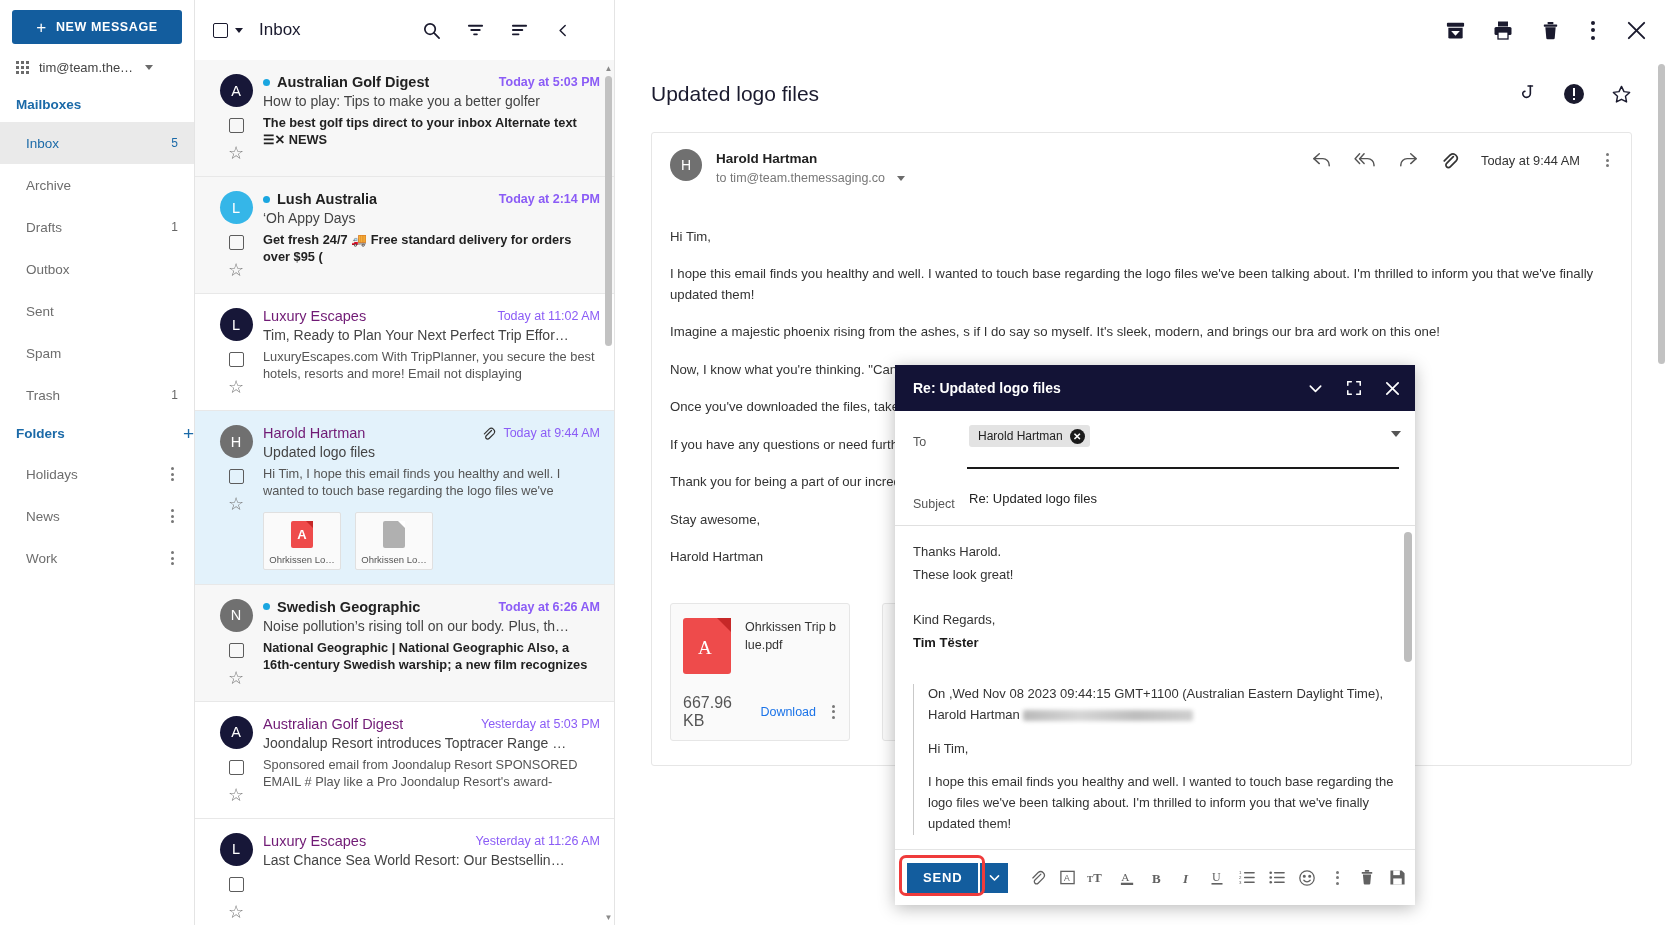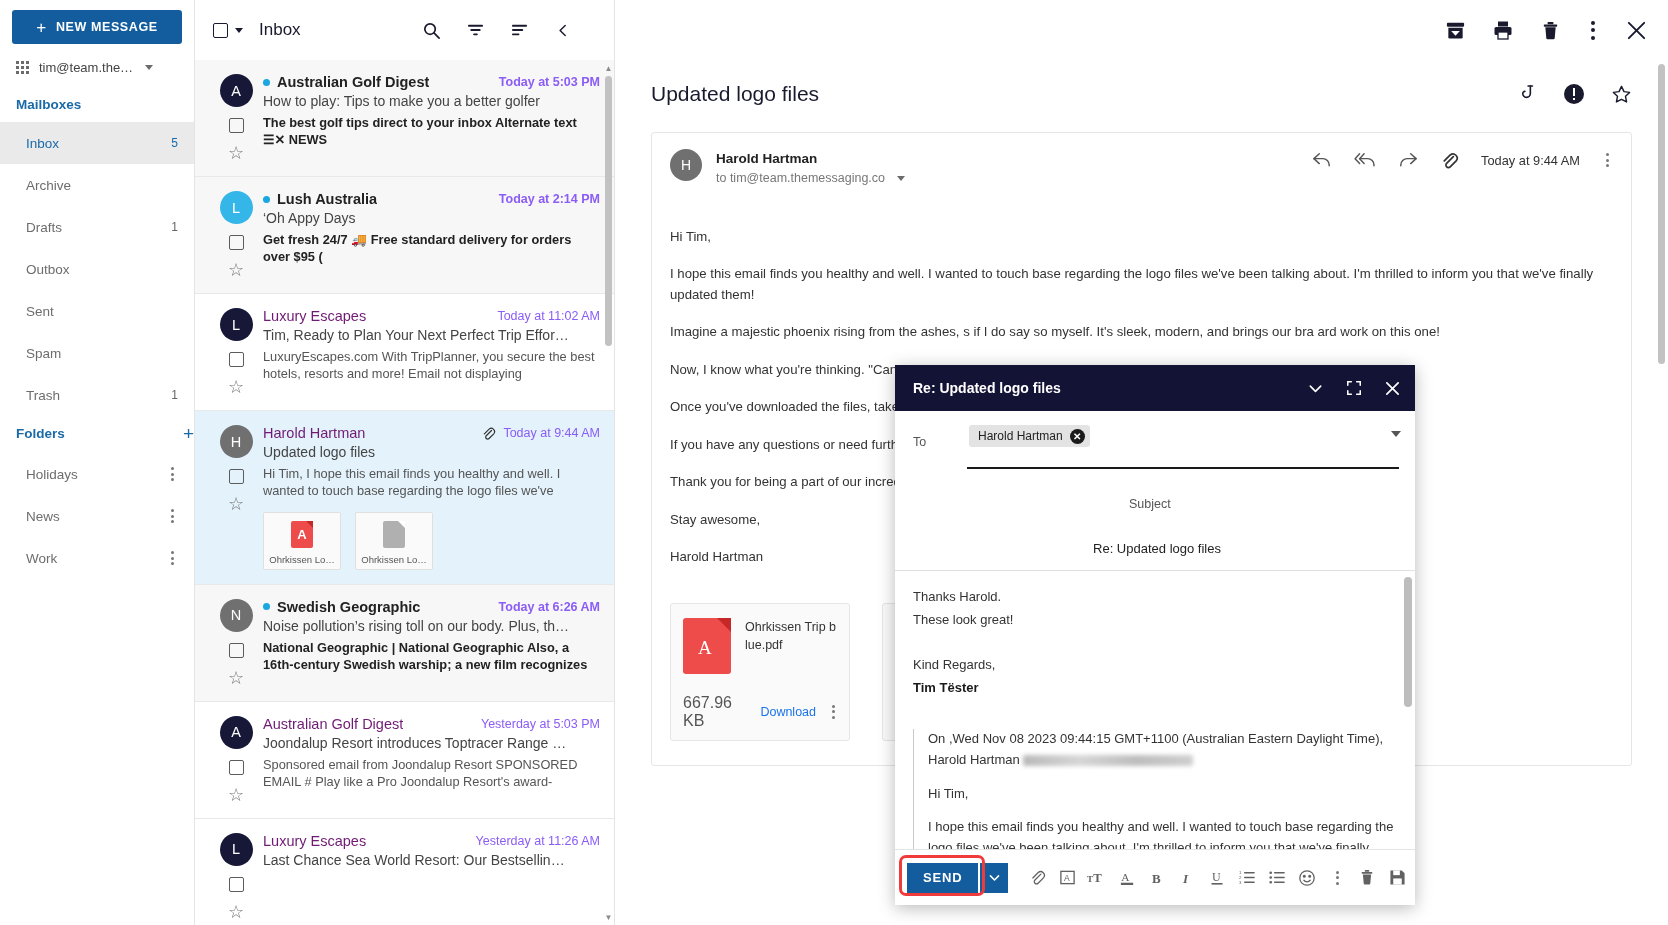--- a/index.html
+++ b/index.html
@@ -146,21 +146,21 @@
   .cmp-to-row { display: flex; align-items: flex-start; padding: 12px 14px 0 18px; position: relative; height: 58px; }
   .cmp-label { font-size: 12.5px; color: #555; width: 56px; flex: 0 0 56px; padding-top: 12px; }
   .chip { background: #e3e3e3; border-radius: 3px; height: 22px; display: inline-flex; align-items: center;
     gap: 7px; padding: 0 5px 0 9px; font-size: 12px; color: #222; }
   .chip-x { width: 15px; height: 15px; border-radius: 50%; background: #1a1a1a; color: #fff; font-size: 10px;
     display: flex; align-items: center; justify-content: center; cursor: pointer; font-weight: 700; }
   .cmp-to-field { flex: 1; position: relative; padding-top: 2px; }
   .cmp-underline { position: absolute; left: 72px; right: 16px; top: 56px; height: 1.6px; background: #1a1a1a; }
   .cmp-to-caret { position: absolute; right: 14px; top: 20px; width:0;height:0;
     border-left:5px solid transparent;border-right:5px solid transparent;border-top:6px solid #555; cursor:pointer; }
-  .cmp-subj-row { display: flex; align-items: center; padding: 16px 14px 14px 18px; border-bottom: 1px solid #e0e0e0; flex-direction: column; }
+  .cmp-subj-row { display: flex; align-items: center; padding: 16px 14px 14px 18px; border-bottom: 1px solid #e0e0e0; }
   .cmp-subj-val { font-size: 13px; color: #222; }
   .cmp-editor { flex: 1; overflow: hidden; position: relative; padding: 16px 20px 0 18px; font-size: 13px; color: #333; line-height: 1.6; }
   .cmp-editor p { margin-bottom: 2px; }
   .cmp-sign { font-weight: 700; color: #1a1a1a; }
   .quote { border-left: 1.6px solid #c9c9c9; padding-left: 14px; margin-top: 30px; }
   .quote p { margin-bottom: 13px; }
   .redacted { display: inline-block; width: 170px; height: 11px; background: linear-gradient(90deg,#b9b9b9,#d6d6d6,#bdbdbd,#cfcfcf);
     filter: blur(2.2px); vertical-align: middle; border-radius: 2px; }
   .cmp-escroll { position: absolute; right: 3px; top: 6px; width: 8px; bottom: 6px; }
   .cmp-ethumb { position: absolute; left: 0; width: 8px; background: #bdbdbd; border-radius: 4px; }

